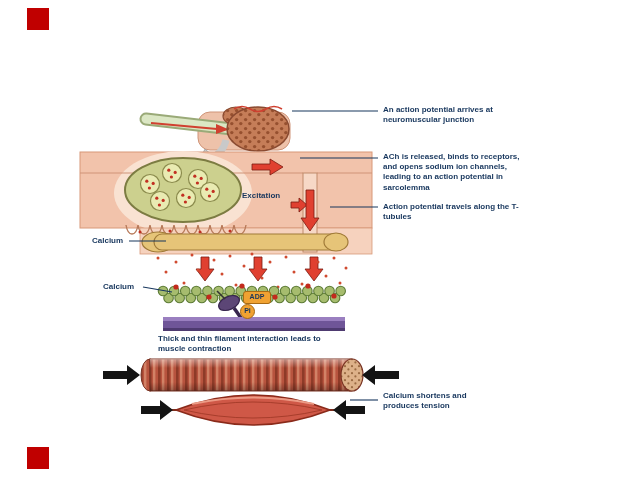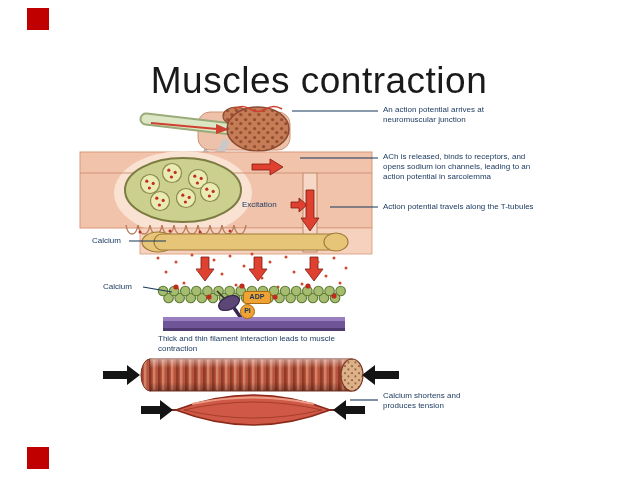--- a/index.html
+++ b/index.html
@@ -4,39 +4,38 @@
 <style>
   html,body{margin:0;padding:0;}
   body{width:638px;height:478px;background:#ffffff;font-family:"Liberation Sans",sans-serif;}
   .slide{position:relative;width:638px;height:478px;background:#ffffff;overflow:hidden;}
   .sq{position:absolute;left:27px;width:22px;height:22px;background:#c00000;}
   .sq.top{top:8px;}
   .sq.bottom{top:447px;}
   .title{position:absolute;top:36px;left:0;width:100%;text-align:center;font-size:37px;line-height:1.1;
          color:#1a1a1a;font-weight:normal;letter-spacing:0.5px;font-family:"Liberation Sans",sans-serif;}
   .art{position:absolute;left:0;top:0;}
-  .lbl{position:absolute;color:#17365d;font-size:8px;font-weight:normal;line-height:1.28;
+  .lbl{position:absolute;color:#17365d;font-size:8px;font-weight:bold;line-height:1.28;
        font-family:"Liberation Sans",sans-serif;}
   .center{}
   .adp-chip{position:absolute;left:243px;top:291px;width:26px;height:11px;background:#f0a232;
             border:1px solid #a86a14;border-radius:3px;color:#17365d;font-size:7px;font-weight:bold;
             text-align:center;line-height:10px;}
   .pi-chip{position:absolute;left:240px;top:304px;width:13px;height:13px;background:#f0a232;
            border:1px solid #a86a14;border-radius:50%;color:#17365d;font-size:7px;font-weight:bold;
            text-align:center;line-height:12px;}
 </style>
 </head>
 <body>
 
 <div class="slide">
 
   <div class="sq top"></div>
   <div class="sq bottom"></div>
 
-  <h1 class="title">Muscles contraction</h1>
 
   <svg class="art" width="638" height="478" viewBox="0 0 638 478" xmlns="http://www.w3.org/2000/svg" xmlns:xlink="http://www.w3.org/1999/xlink">
     <defs>
       <linearGradient id="cylShade" x1="0" y1="0" x2="0" y2="1">
         <stop offset="0" stop-color="#ffffff" stop-opacity="0.45"></stop>
         <stop offset="0.28" stop-color="#ffffff" stop-opacity="0"></stop>
         <stop offset="0.72" stop-color="#000000" stop-opacity="0"></stop>
         <stop offset="1" stop-color="#000000" stop-opacity="0.28"></stop>
       </linearGradient>
       <pattern id="fiberStripes" width="9" height="32" patternUnits="userSpaceOnUse">
@@ -211,20 +210,20 @@
       <path d="M350,400 H378"></path>
       <path d="M129,241 H166"></path>
       <path d="M143,287 L172,292"></path>
     </g>
   </svg>
 
   <div class="lbl" style="left:383px;top:105px;width:150px">An action potential arrives at neuromuscular junction</div>
   <div class="lbl" style="left:383px;top:152px;width:152px">ACh is released, binds to receptors, and opens sodium ion channels, leading to an action potential in sarcolemma</div>
   <div class="lbl" style="left:383px;top:202px;width:152px">Action potential travels along the T-tubules</div>
   <div class="lbl" style="left:383px;top:391px;width:112px">Calcium shortens and produces tension</div>
-  <div class="lbl" style="left:242px;top:200px">Excitation</div>
+  <div class="lbl" style="left:242px;top:191px">Excitation</div>
   <div class="lbl" style="left:92px;top:236px">Calcium</div>
   <div class="lbl" style="left:103px;top:282px">Calcium</div>
   <div class="lbl center" style="left:158px;top:334px;width:190px">Thick and thin filament interaction leads to muscle contraction</div>
   <div class="adp-chip">ADP</div>
   <div class="pi-chip">Pi</div>
 
 </div>
 
 </body></html>

